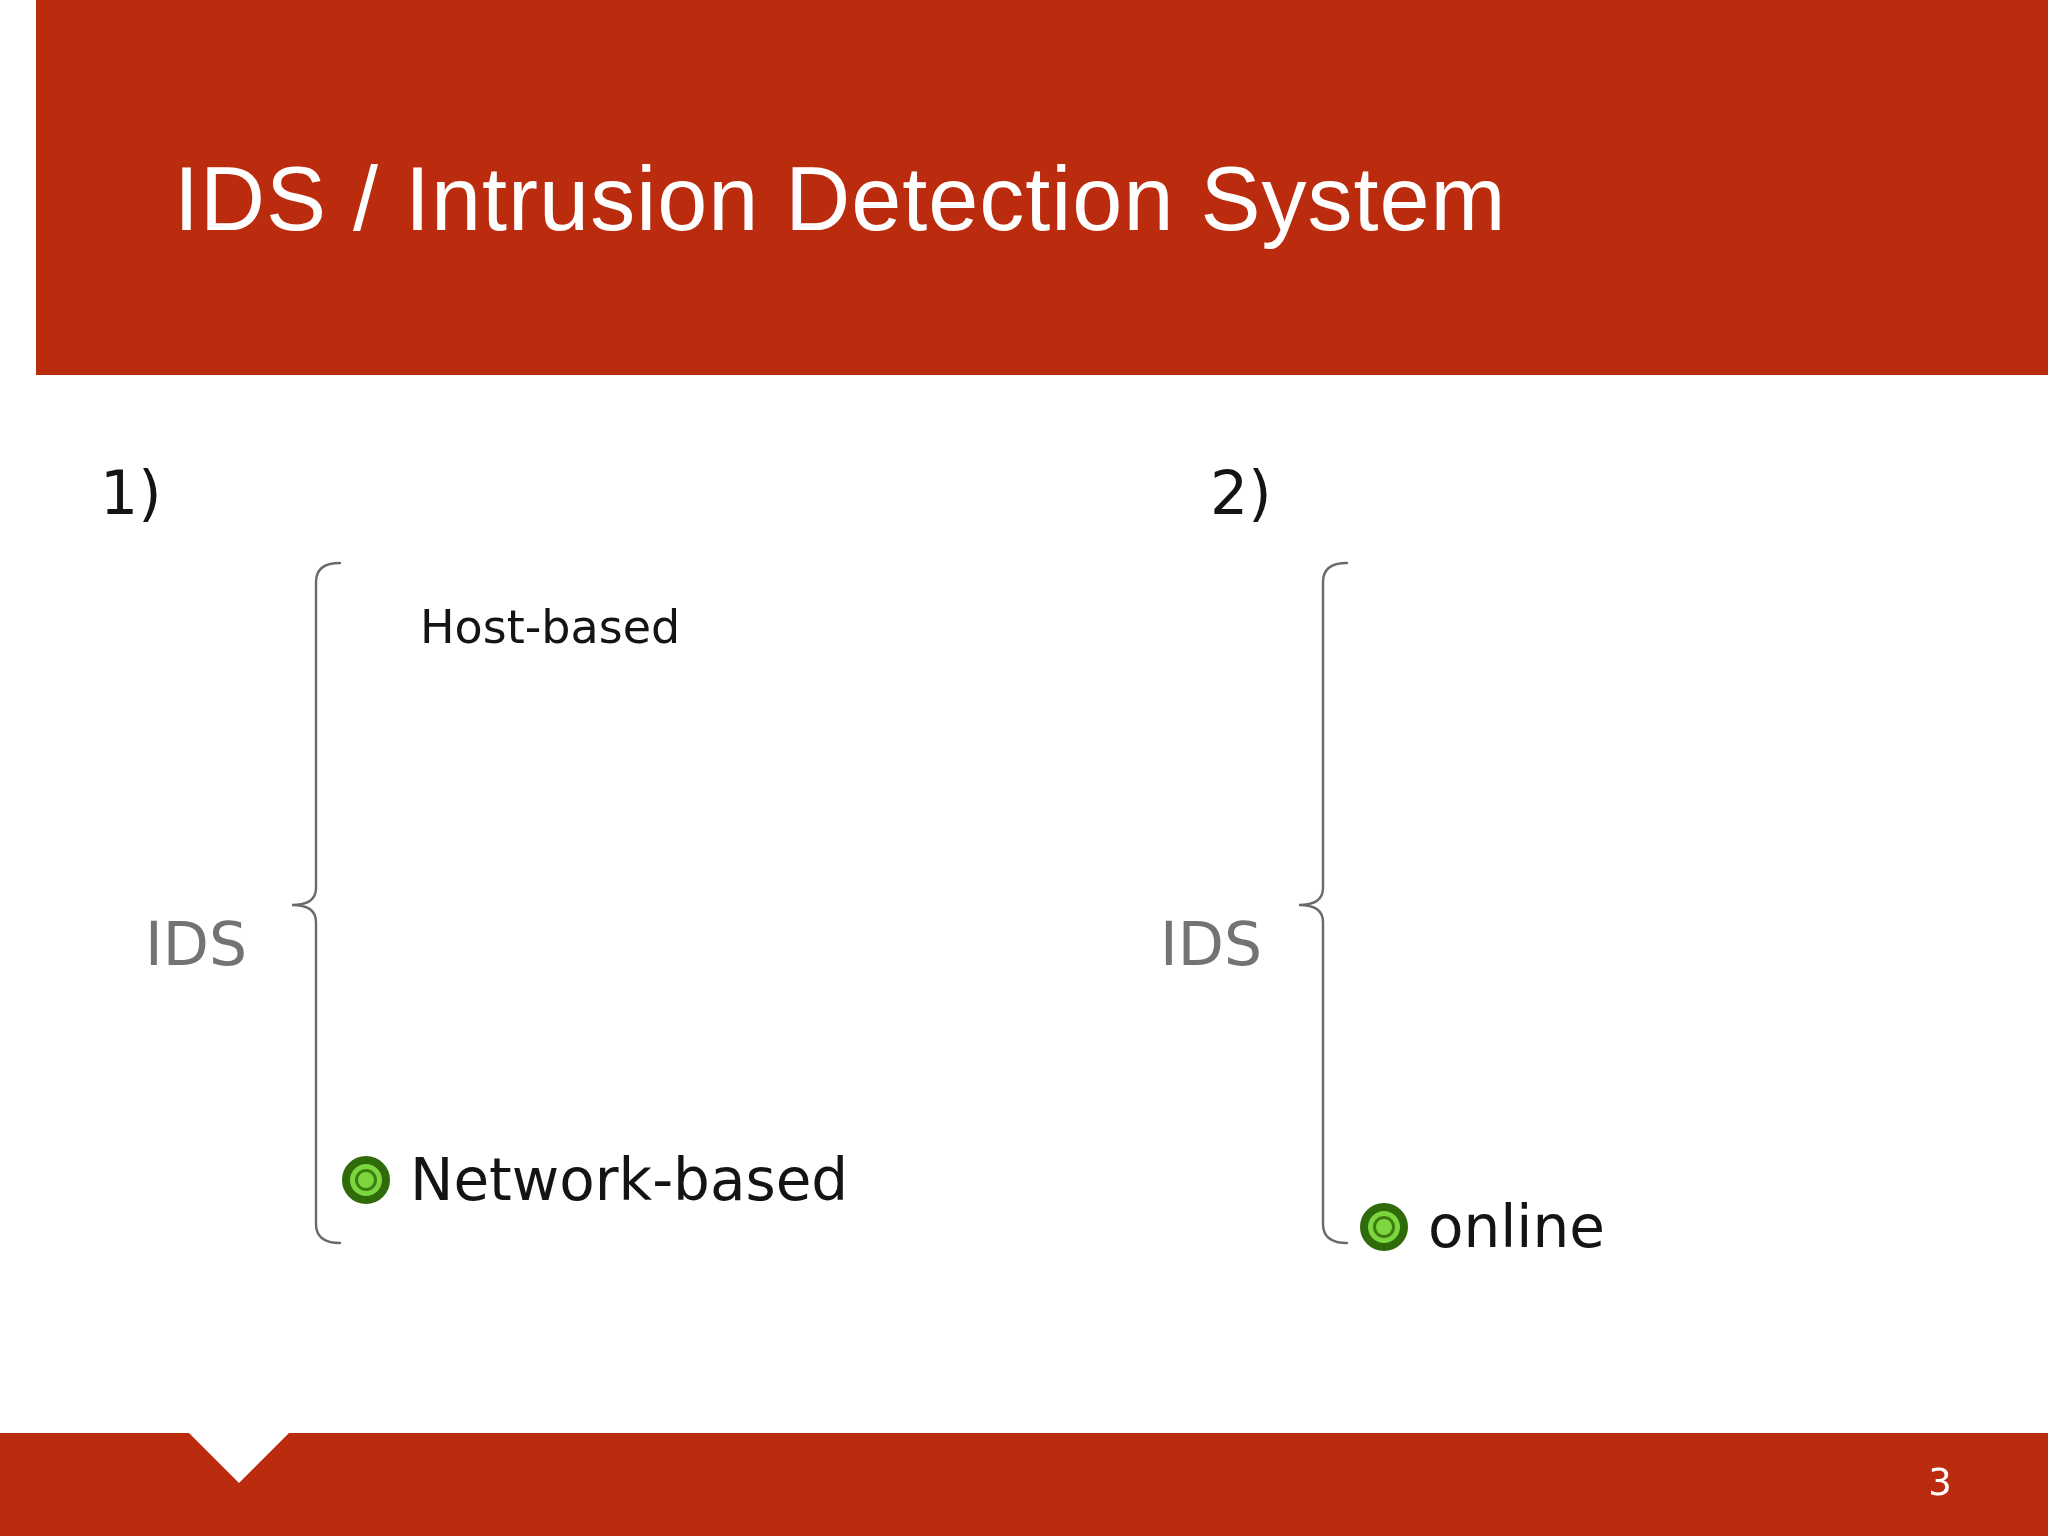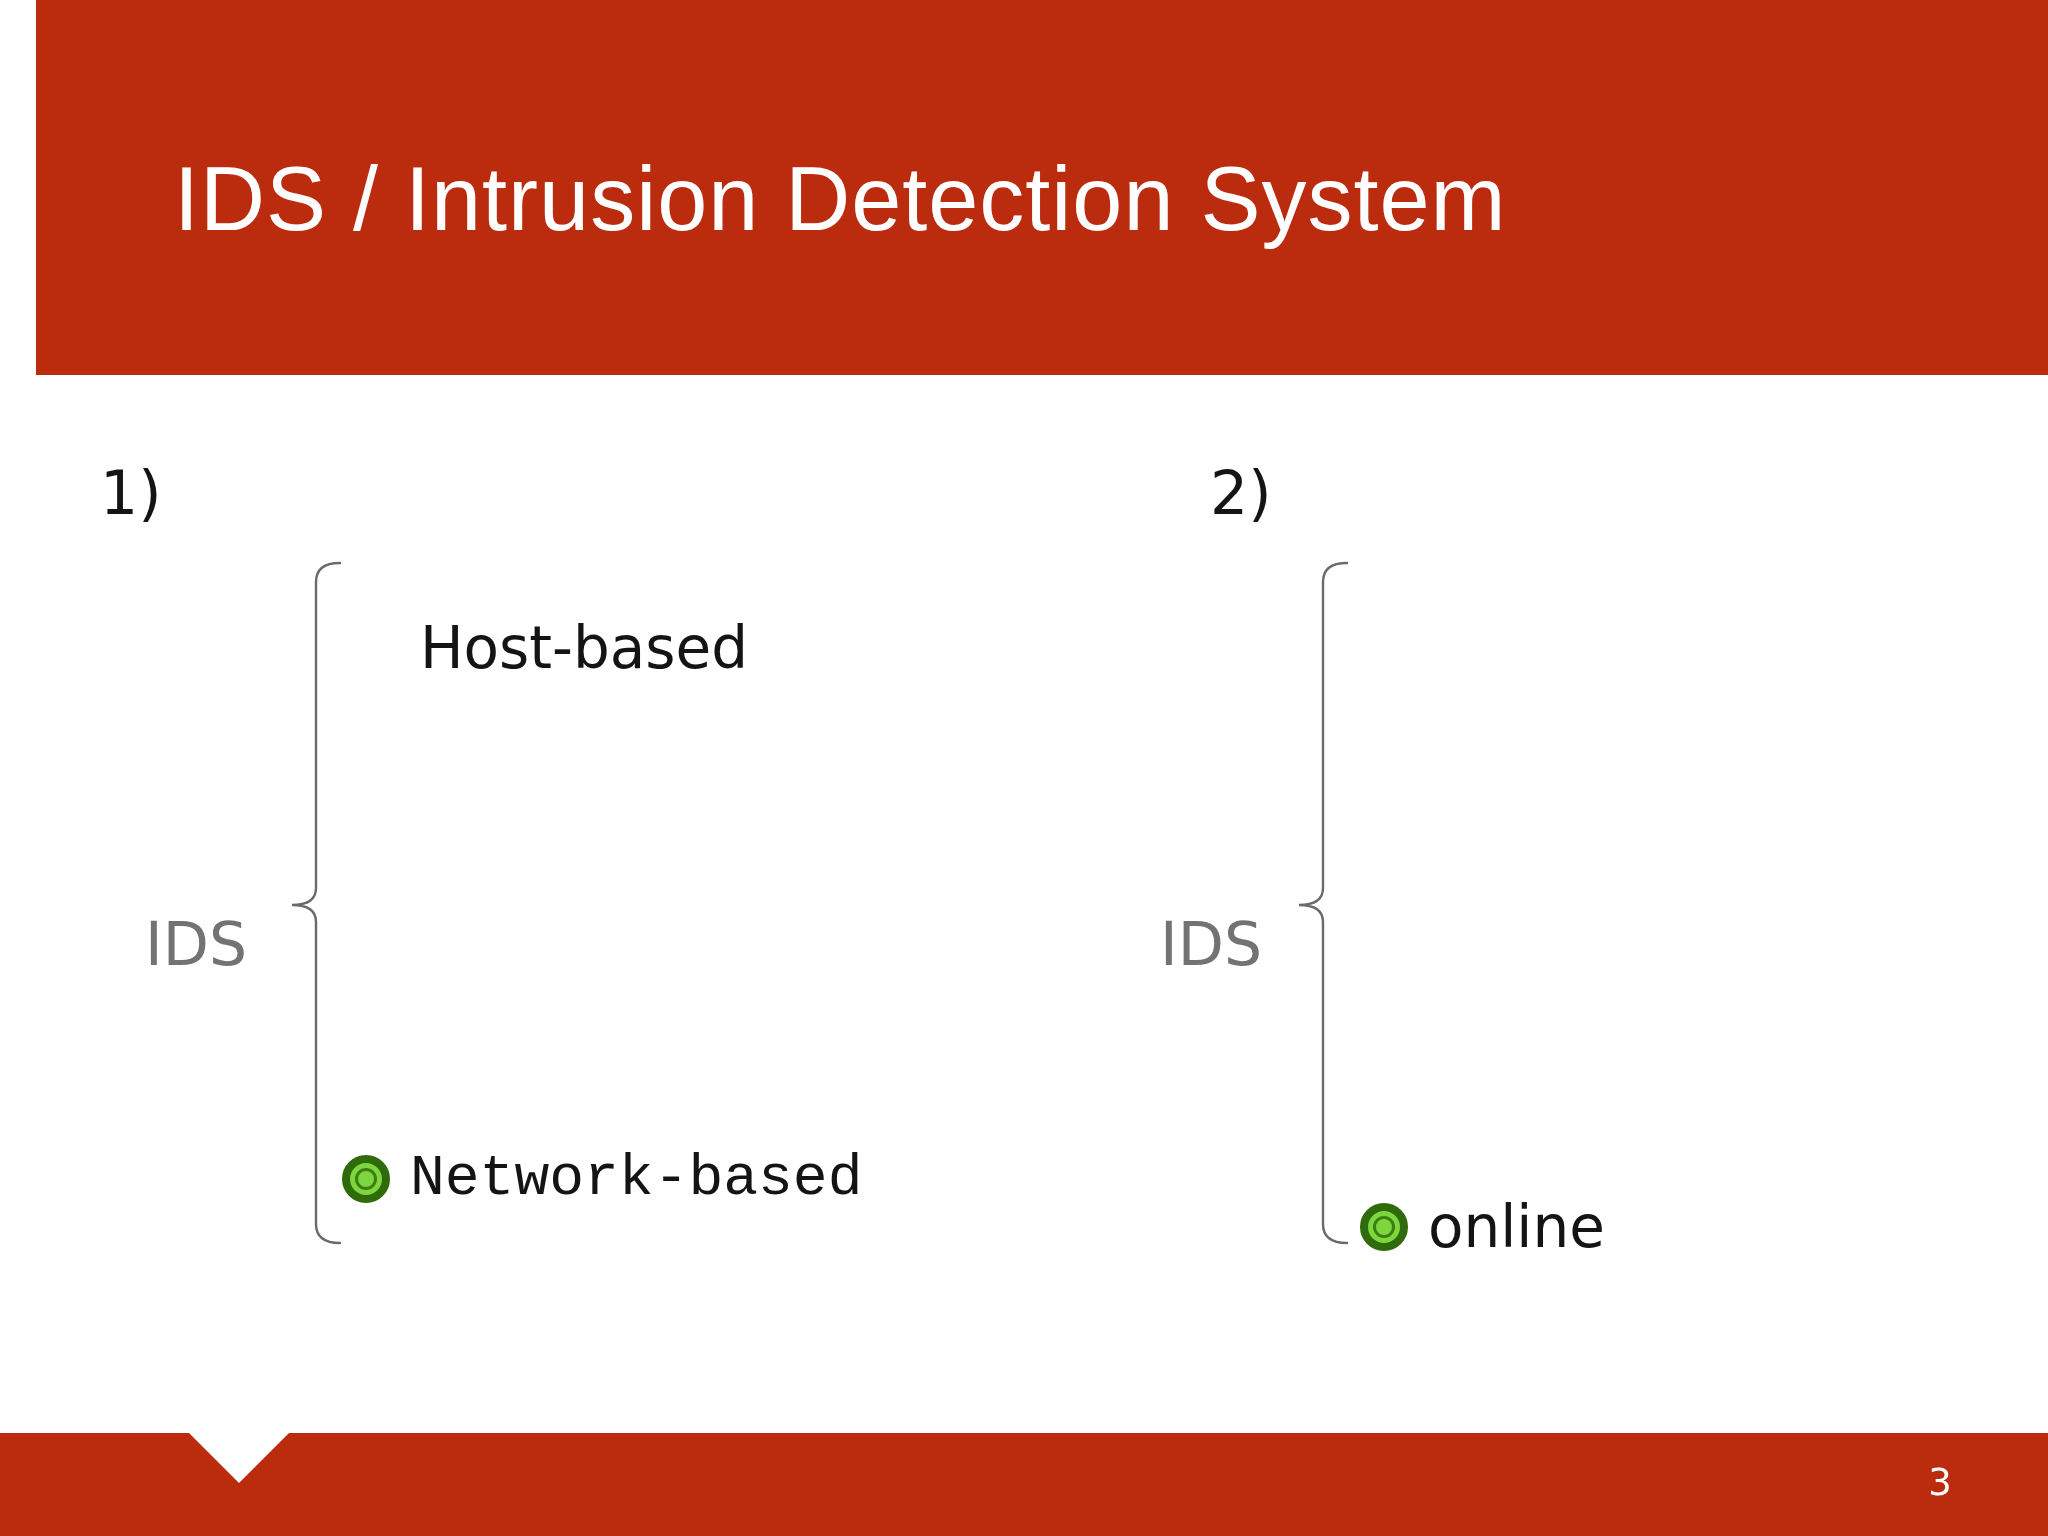--- a/index.html
+++ b/index.html
@@ -26,27 +26,27 @@
     position:absolute; font-size:60px; color:#141414; white-space:nowrap;
   }
   .g1-num { left:100px; top:458px; }
   .g2-num { left:1210px; top:458px; }
   .root-label {
     position:absolute; font-size:60px; color:#737373; white-space:nowrap;margin-top:33px;
   }
   .g1-root { left:145px; top:876px; }
   .g2-root { left:1160px; top:876px; }
   .branch-label {
-    position:absolute; font-size:58px; color:#141414; white-space:nowrap;margin-top:14px;
+    position:absolute; font-size:46px; color:#141414; white-space:nowrap;
   }
   .g1-top { left:420px; top:600px; }
   .g2-top { left:1424px; top:610px; }
   
   .bullet-row { position:absolute; display:flex; align-items:center; gap:20px; }
-  .g1-bottom { left:342px; top:1146px;font-family:Liberation Mono, monospace; }
+  .g1-bottom { left:342px; top:1146px; }
   .g2-bottom { left:1360px; top:1193px; }
   .bullet {
     width:32px; height:32px; border-radius:50%;
     background:#7dd63e; border:8px solid #2f6b0b;
     display:flex; align-items:center; justify-content:center;
     flex:0 0 auto;
   }
   .bullet-ring {
     width:22px; height:22px; border-radius:50%;
     border:3px solid #3e7d12; box-sizing:border-box;

